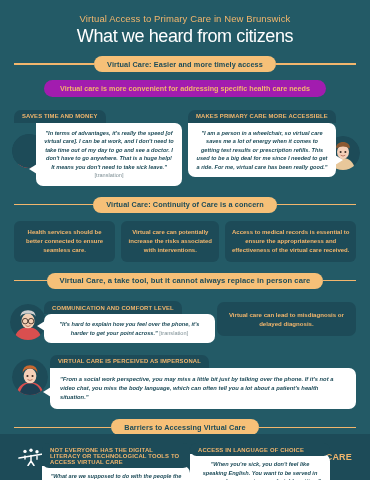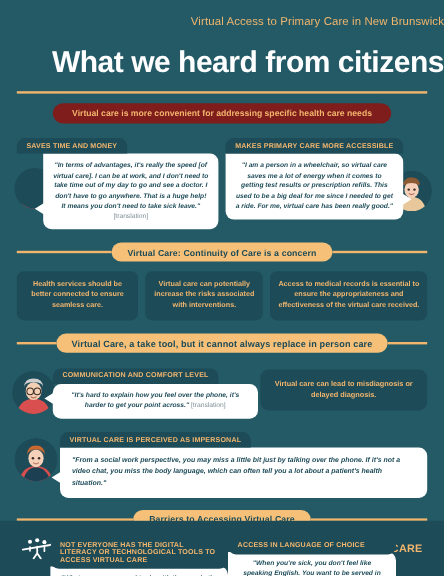--- a/index.html
+++ b/index.html
@@ -9,32 +9,32 @@
     background: #235a66;
     overflow: hidden;
   }
   .page {
     position: relative;
     width: 370px; height: 480px;
     background: #235a66;
   }
 
   
-  .header { padding: 13px 0 0 0; text-align: right; }
+  .header { padding: 13px 0 0 0; text-align: center; }
   .eyebrow {
     color: #f2b66d;
     font-size: 9.5px;
     letter-spacing: .1px;
   }
   .headline {
     color: #ffffff;
-    font-size: 25px;
-    font-weight: bold;
+    font-size: 18px;
+    font-weight: normal;
     letter-spacing: -.4px;
-    margin-top: 14px;
+    margin-top: 2px;
   }
 
   
   .section-band {
     display: flex; align-items: center;
     gap: 0px;
     padding: 0 14px;
     margin-top: 9px;
   }
   .band-rule { flex: 1; height: 1.5px; background: #f2b66d; }
@@ -46,21 +46,21 @@
     padding: 3.5px 13px;
     border-radius: 10px;
     white-space: nowrap;
     letter-spacing: .1px;
   }
   .band-pill.wide { font-size: 7.6px; }
 
   
   .subpill-wrap { display: flex; justify-content: center; margin-top: 8px; }
   .subpill {
-    background: #7f1d1d;
+    background: #a21caf;
     color: #f2b66d;
     font-size: 7.2px;
     font-weight: bold;
     padding: 4px 16px;
     border-radius: 9px;
     white-space: nowrap;
   }
 
   
   .row { display: flex; padding: 0 14px; margin-top: 7px; }
@@ -197,20 +197,21 @@
 
 <div class="page">
 
   <div class="header">
     <div class="eyebrow">Virtual Access to Primary Care in New Brunswick</div>
     <div class="headline">What we heard from citizens</div>
   </div>
 
   <div class="section-band">
     <div class="band-rule"></div>
+    <div class="band-pill">Virtual Care: Easier and more timely access</div>
     <div class="band-rule"></div>
   </div>
 
   <div class="subpill-wrap">
     <div class="subpill">Virtual care is more convenient for addressing specific health care needs</div>
   </div>
 
   <div class="row">
     <div class="col left">
       <div class="tab">SAVES TIME AND MONEY</div>

